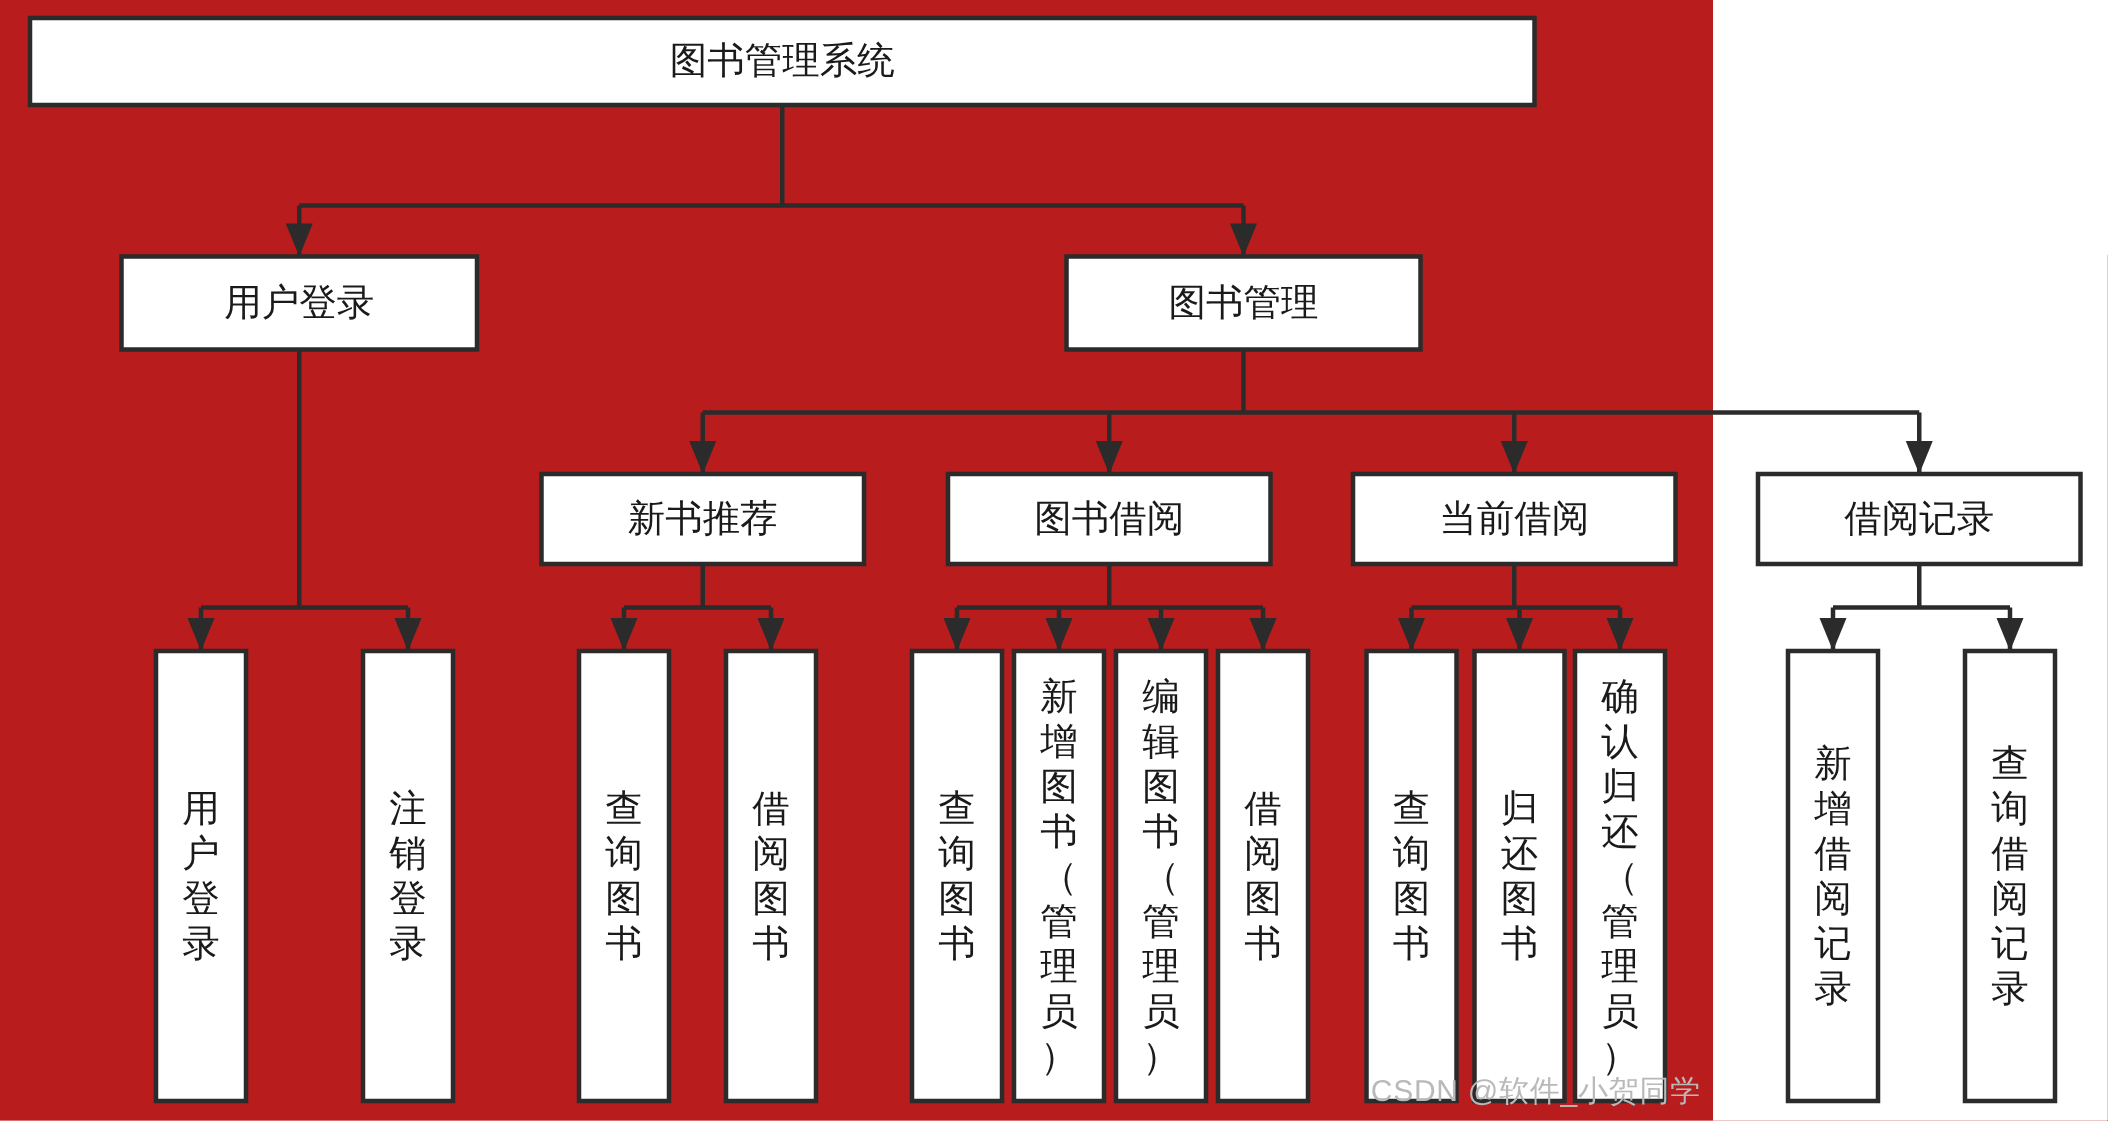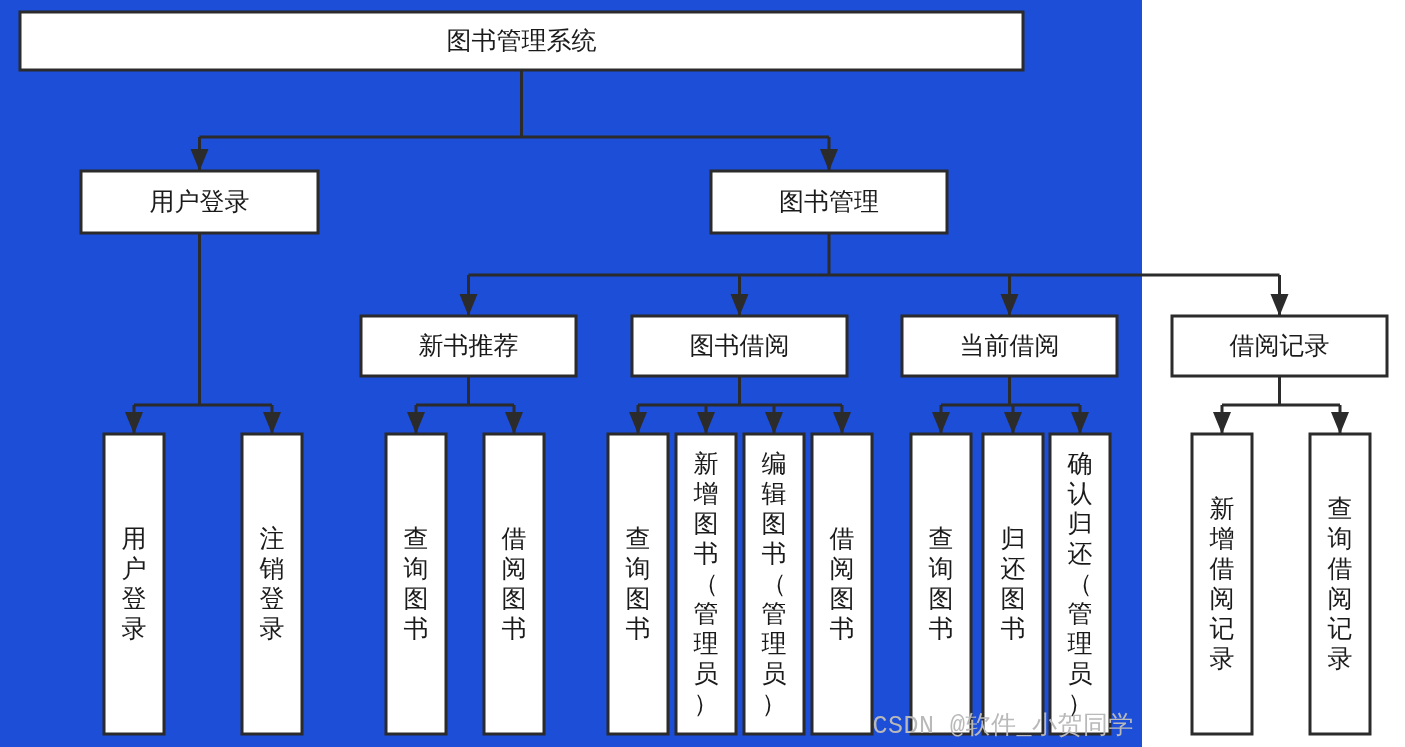--- a/index.html
+++ b/index.html
@@ -10,21 +10,21 @@
   body {
     width: 1405px;
     height: 747px;
     font-family: "DejaVu Sans", "Liberation Sans", sans-serif;
     overflow: hidden;
   }
   #diagram-root {
     position: relative;
     width: 1142px;
     height: 747px;
-    background: #1d4ed8;
+    background: #b91c1c;
   }
   svg.chart-svg {
     position: absolute;
     top: 0;
     left: 0;
     width: 1405px;
     height: 747px;
   }
   .node-box {
     fill: #ffffff;
@@ -52,22 +52,22 @@
   .node-label-v {
     font-family: "DejaVu Sans", "Liberation Sans", sans-serif;
     font-size: 25px;
     fill: #1a1a1a;
     text-anchor: middle;
   }
   .watermark-text {
     position: absolute;
     right: 8px;
     bottom: 6px;
-    font-family: Liberation Mono, monospace;
-    font-size: 25px;
+    font-family: Liberation Sans, sans-serif;
+    font-size: 20px;
     color: #b9b9b9;
     letter-spacing: 0.5px;
     user-select: none;
     white-space: nowrap;
   }
 </style>
 </head>
 <body>
 
 <div id="diagram-root">

